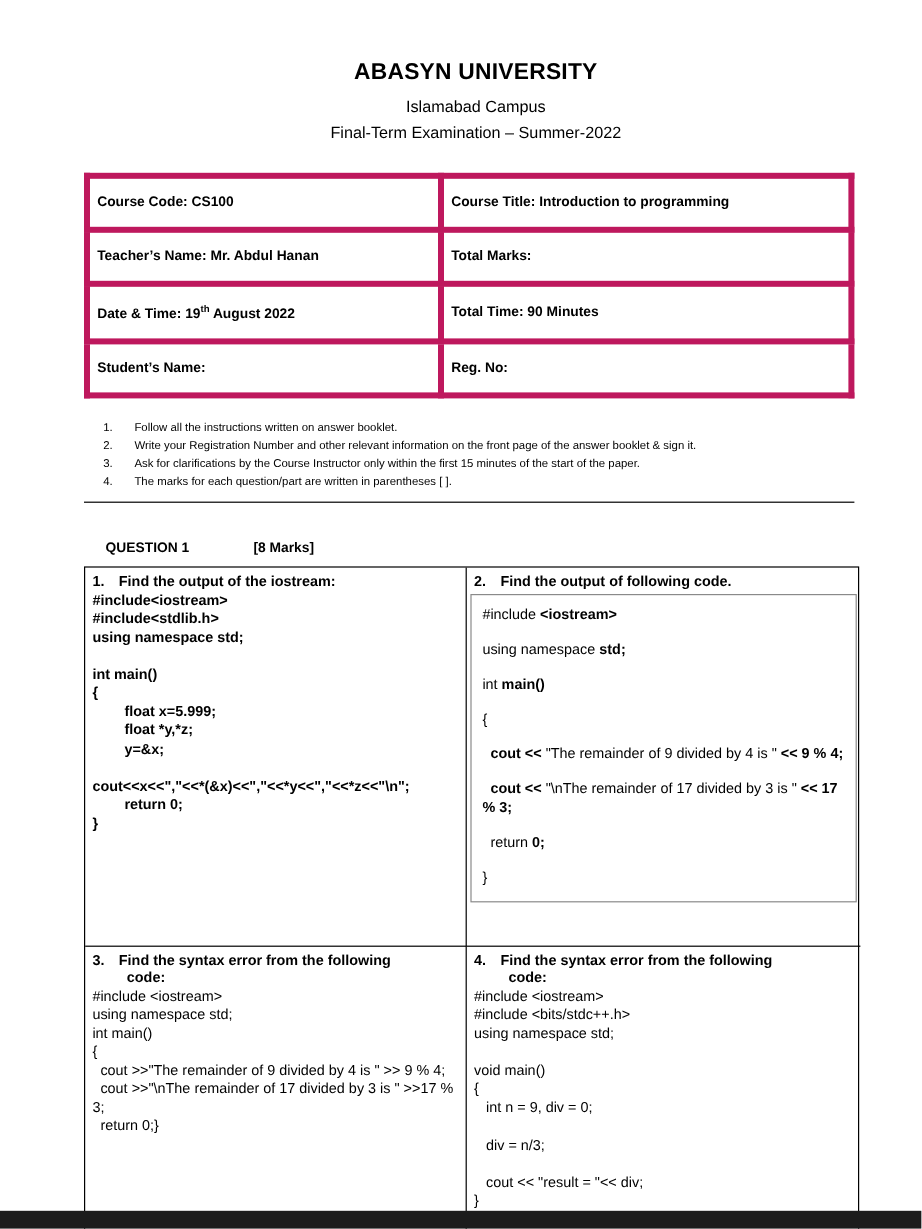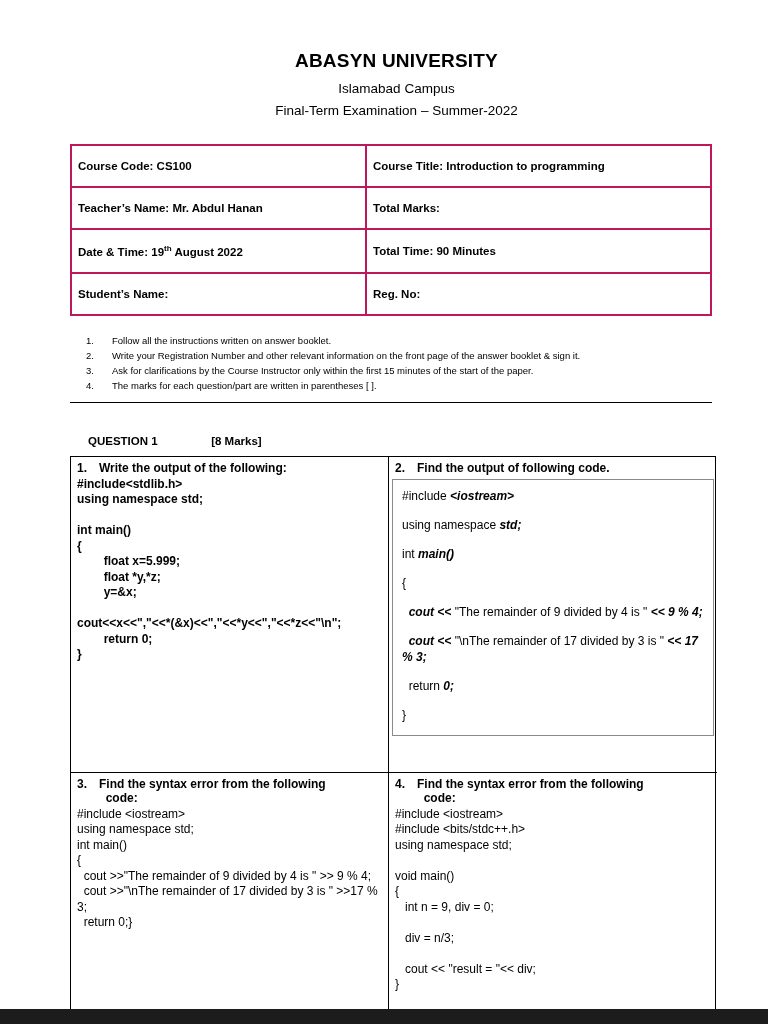--- a/index.html
+++ b/index.html
@@ -10,21 +10,21 @@
     font-family: "Liberation Sans", sans-serif;
     color: #000;
   }
   .titles { padding-top: 50px; text-align: center; padding-left: 25px; }
   .t1 { font-size: 19px; font-weight: 700; letter-spacing: .2px; }
   .t2 { font-size: 13.5px; font-weight: 400; margin-top: 9px; }
   .t3 { font-size: 13.5px; font-weight: 400; margin-top: 7px; }
 
   .info-table { margin: 26px 0 0 70px; width: 642px; border-collapse: collapse; }
   .info-table td {
-    border: 2px solid #be185d; font-size: 11.5px; font-weight: 700;
+    border: 5px solid #be185d; font-size: 11.5px; font-weight: 700;
     padding: 14px 6px; height: 19px; vertical-align: middle;
   }
   td.w1 { width: 295px; }
   sup { font-size: 8px; vertical-align: super; }
 
   .instructions {
     margin: 18px 0 0 70px; width: 642px;
     border-bottom: 1px solid #000; padding-bottom: 8px;
     font-size: 9.5px; line-height: 13px;
   }
@@ -50,21 +50,21 @@
   .qtext { white-space: pre-wrap; }
   .c2 .qhead { padding: 4px 6px 4px; margin-bottom: 0; }
 
   .innerbox { border: 1px solid #8a8a8a; margin: 0 3px; padding: 8px 9px 12px; }
 
   .code { line-height: 15.5px; }
   .code-line { white-space: pre-wrap; min-height: 15.5px; }
   .bold-code .code-line { font-weight: 700; overflow-wrap: anywhere; }
   .spaced .code-line { margin-bottom: 13px; min-height: 16px; line-height: 16px; }
   .spaced .code-line:last-child { margin-bottom: 0; }
-  .b { font-weight: 700; font-style: italic; }
+  .b { font-weight: 700; }
 
   .footer { text-align: right; margin: 12px 64px 0 0; font-size: 12px; }
   .bottom-bar { position: absolute; left: 0; bottom: 0; width: 768px; height: 15px; background: #1c1c1c; }
 </style>
 </head>
 <body>
 
 <div class="page">
 
   <div class="titles">
@@ -116,23 +116,24 @@
   <div class="qheader">
     <span class="qtitle">QUESTION 1</span>
     <span class="qmarks">[8 Marks]</span>
   </div>
 
   <div class="qgrid">
 
     <div class="qcell c1">
       <div class="qhead">
         <span class="qnum">1.</span>
-        <span class="qtext">Write the output of the following:</span>
+        <span class="qtext">Find the output of the iostream:</span>
       </div>
       <div class="code bold-code">
+          <div class="code-line"><span>#include&lt;iostream&gt;</span></div>
           <div class="code-line"><span>#include&lt;stdlib.h&gt;</span></div>
           <div class="code-line"><span>using namespace std;</span></div>
           <div class="code-line"><span></span></div>
           <div class="code-line"><span>int main()</span></div>
           <div class="code-line"><span>{</span></div>
           <div class="code-line"><span>        float x=5.999;</span></div>
           <div class="code-line"><span>        float *y,*z;</span></div>
           <div class="code-line"><span>        y=&amp;x;</span></div>
           <div class="code-line"><span></span></div>
           <div class="code-line"><span>cout&lt;&lt;x&lt;&lt;","&lt;&lt;*(&amp;x)&lt;&lt;","&lt;&lt;*y&lt;&lt;","&lt;&lt;*z&lt;&lt;"\n";</span></div>

